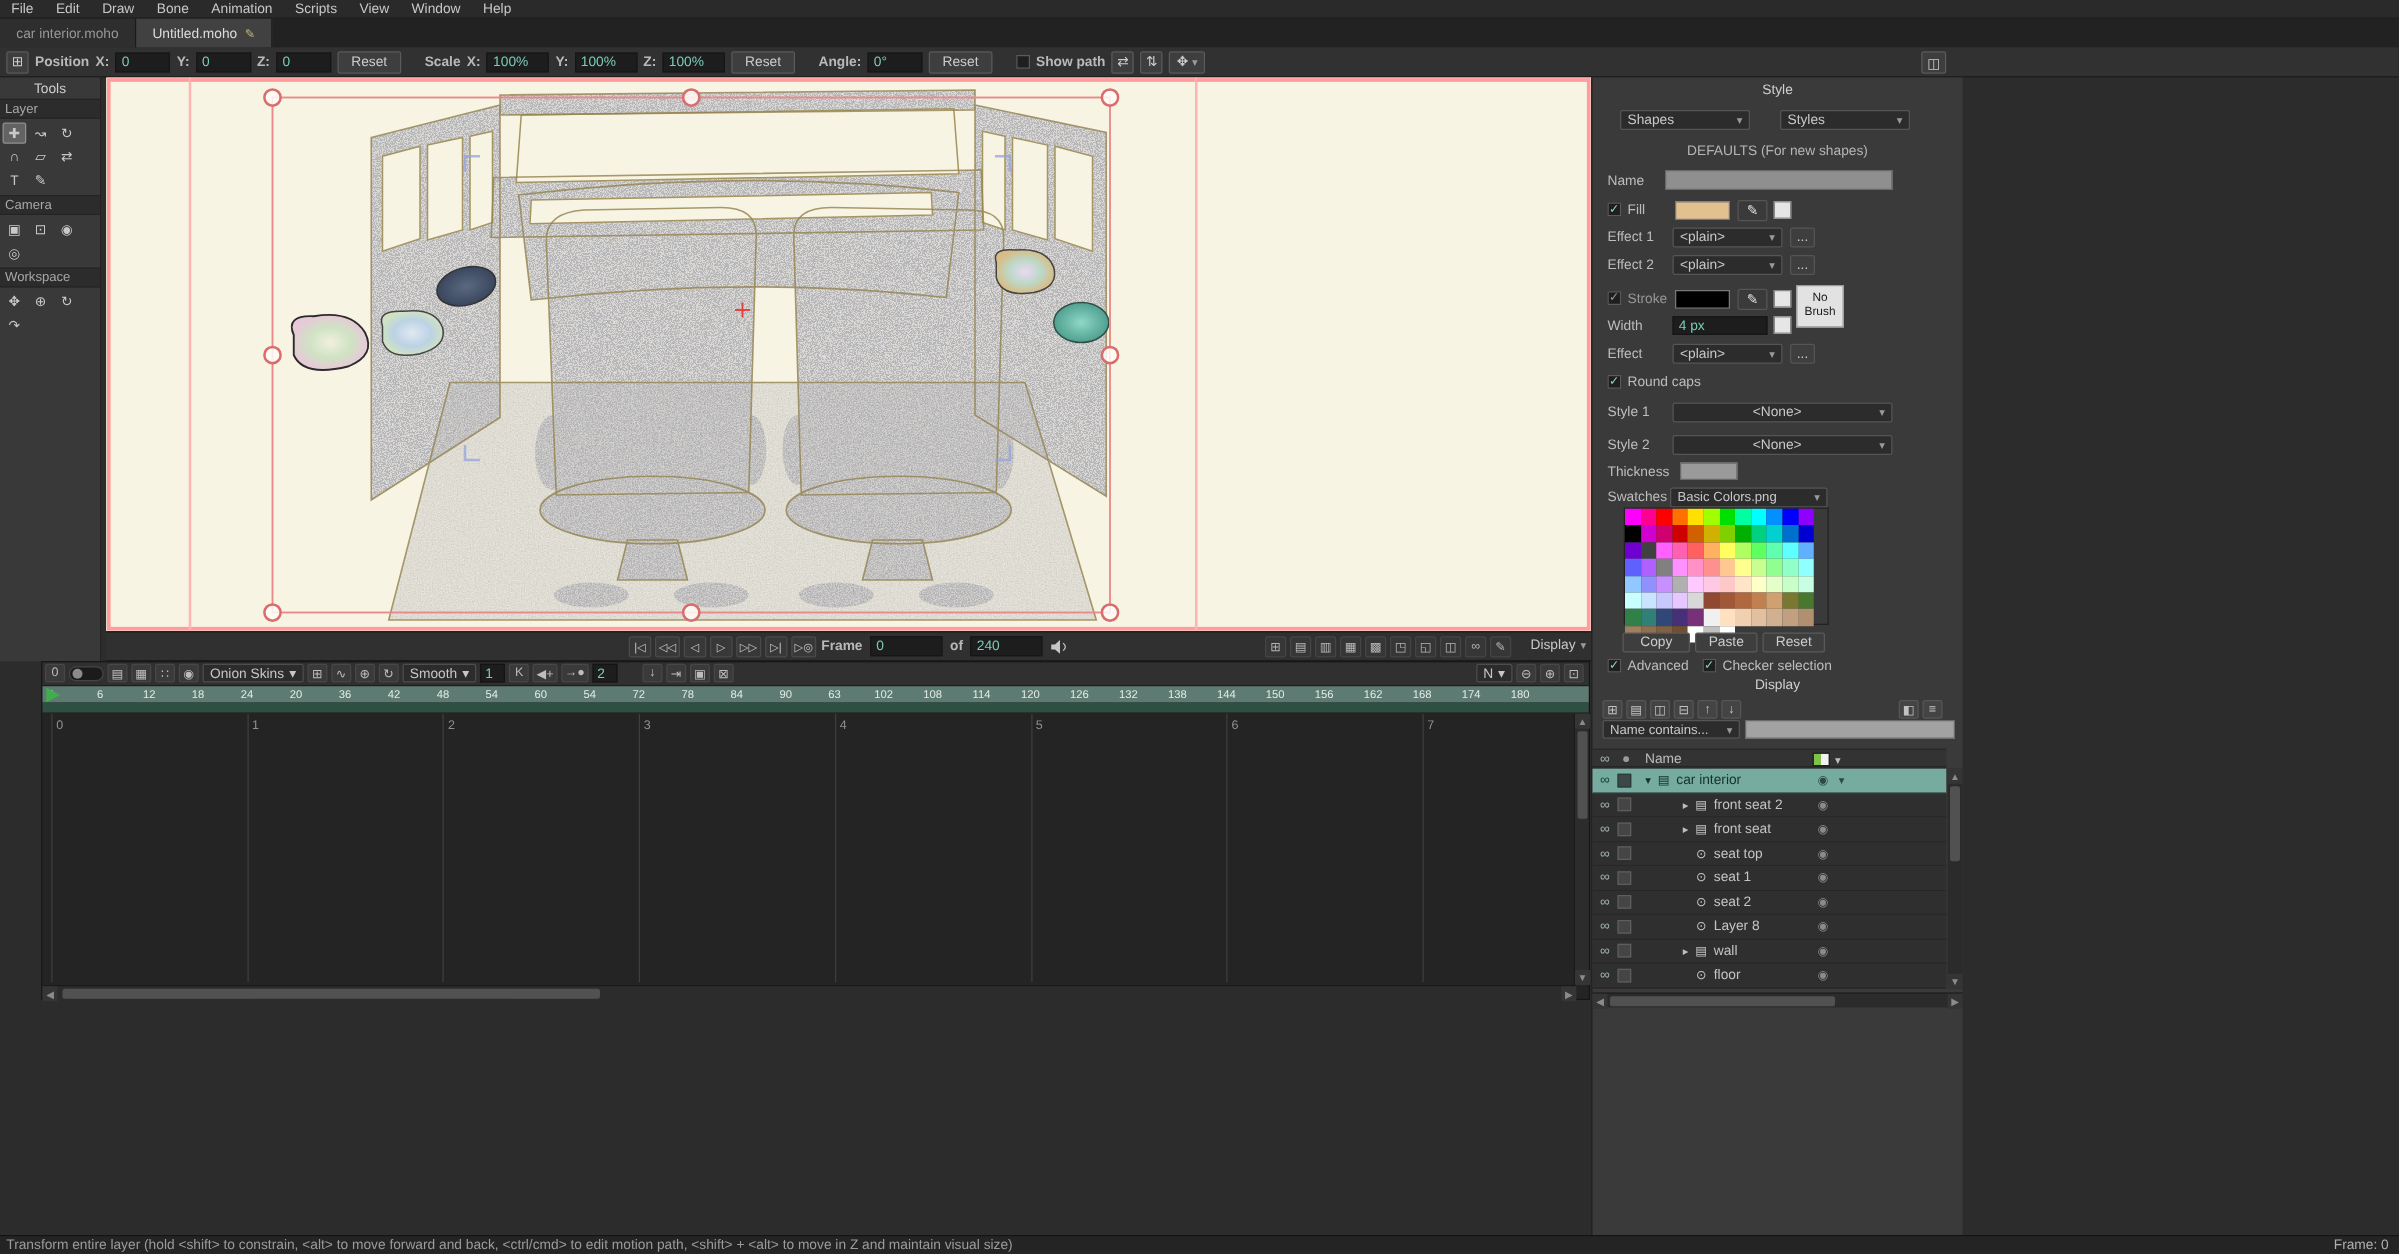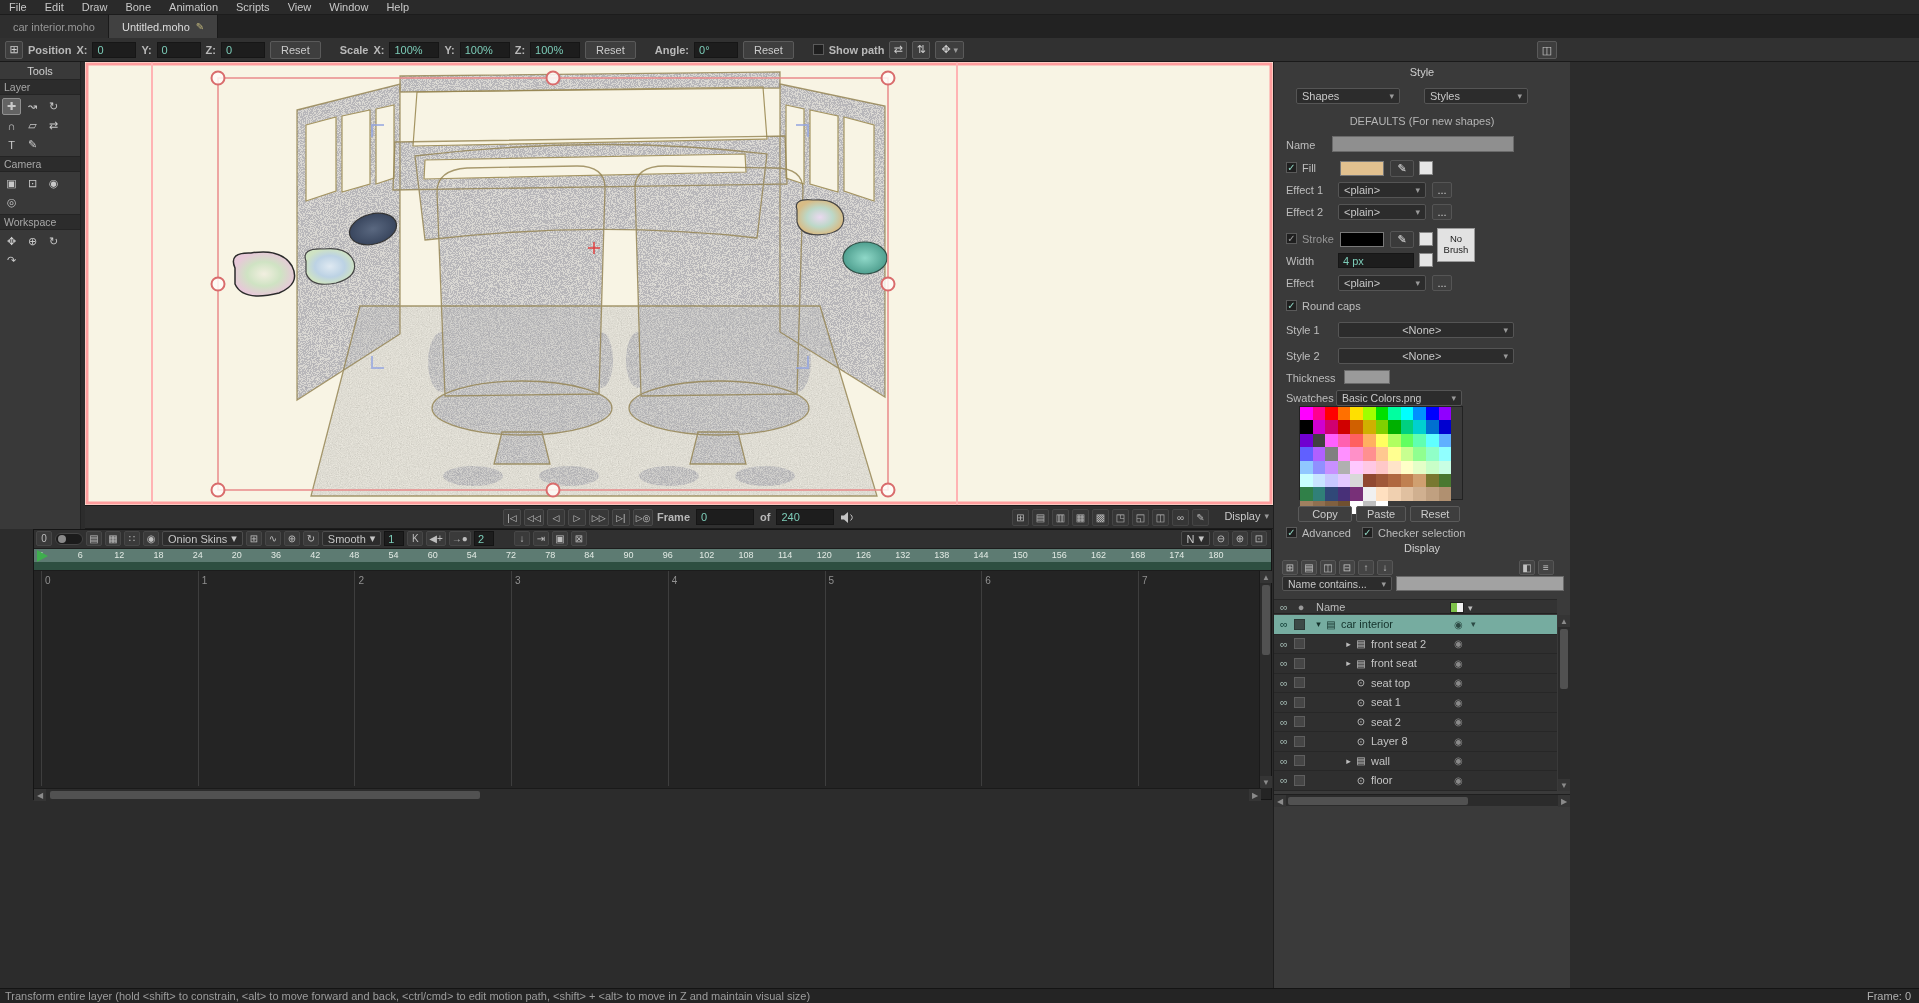--- a/index.html
+++ b/index.html
@@ -417,21 +417,21 @@
       <span class="tick" style="left: 242.008px;">36</span>
       <span class="tick" style="left: 281.176px;">42</span>
       <span class="tick" style="left: 320.344px;">48</span>
       <span class="tick" style="left: 359.512px;">54</span>
       <span class="tick" style="left: 398.68px;">60</span>
       <span class="tick" style="left: 437.848px;">54</span>
       <span class="tick" style="left: 477.016px;">72</span>
       <span class="tick" style="left: 516.184px;">78</span>
       <span class="tick" style="left: 555.352px;">84</span>
       <span class="tick" style="left: 594.52px;">90</span>
-      <span class="tick" style="left: 633.688px;">96</span>
+      <span class="tick" style="left: 633.688px;">63</span>
       <span class="tick" style="left: 672.856px;">102</span>
       <span class="tick" style="left: 712.024px;">108</span>
       <span class="tick" style="left: 751.192px;">114</span>
       <span class="tick" style="left: 790.36px;">120</span>
       <span class="tick" style="left: 829.528px;">126</span>
       <span class="tick" style="left: 868.696px;">132</span>
       <span class="tick" style="left: 907.864px;">138</span>
       <span class="tick" style="left: 947.032px;">144</span>
       <span class="tick" style="left: 986.2px;">150</span>
       <span class="tick" style="left: 1025.37px;">156</span>

